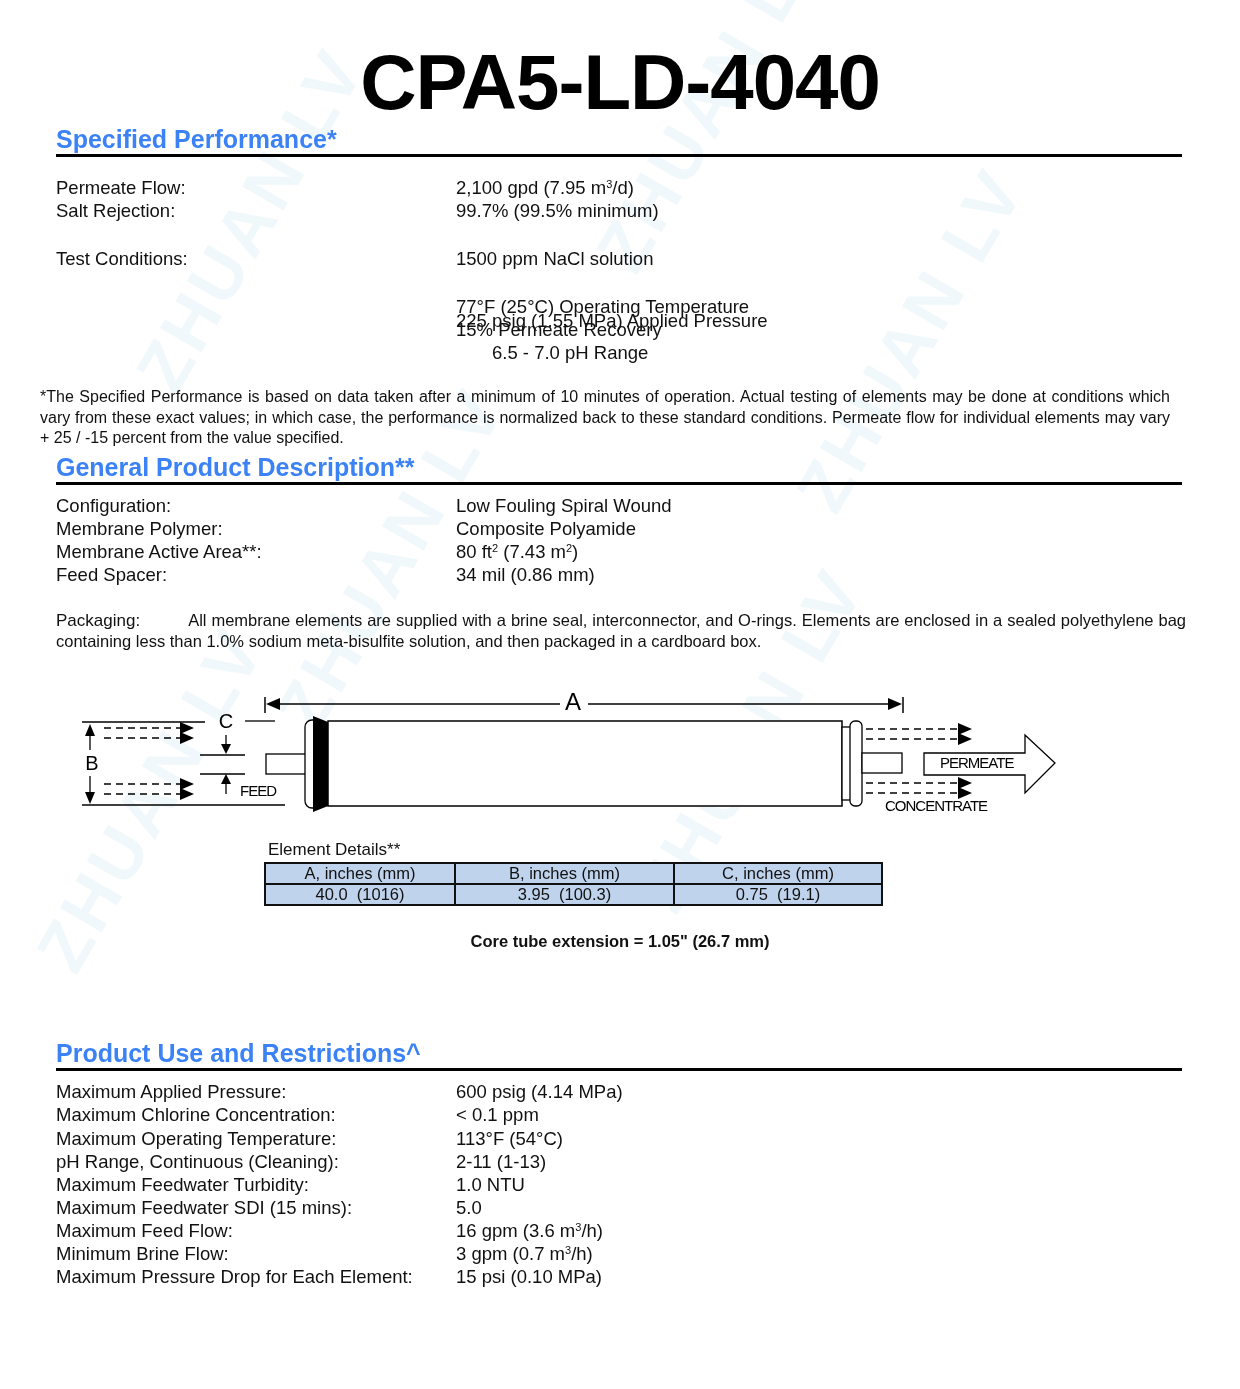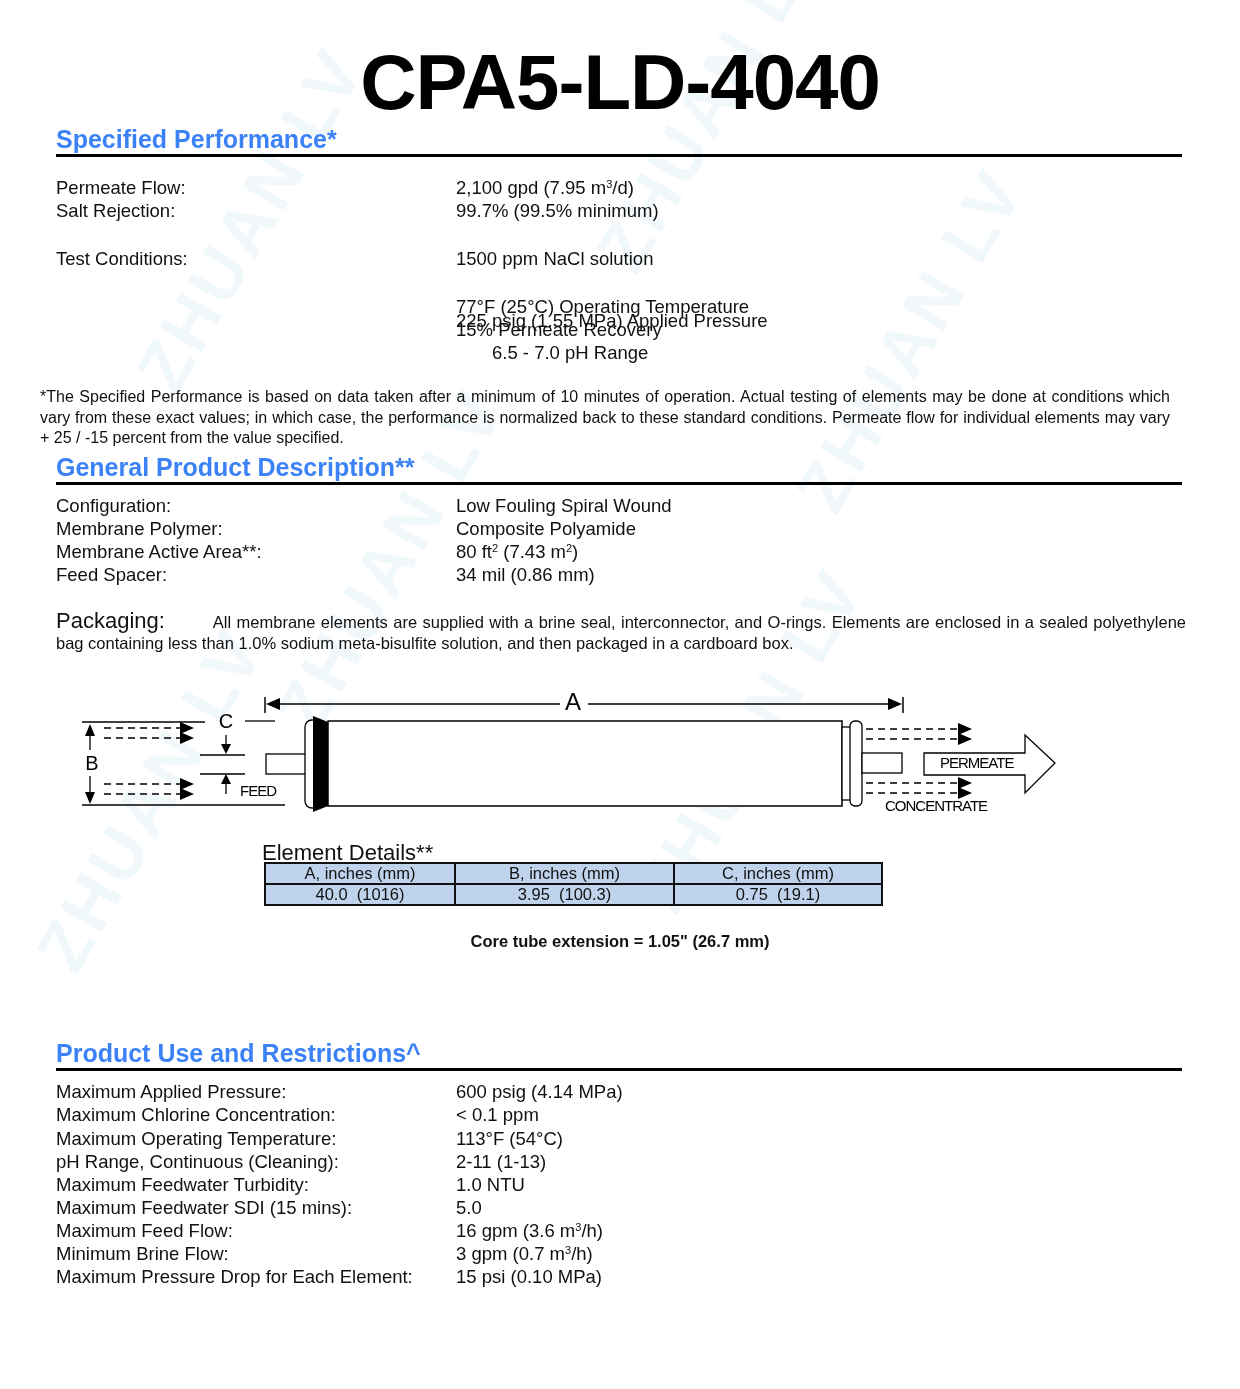--- a/index.html
+++ b/index.html
@@ -20,25 +20,25 @@
   .row .lbl { position: absolute; left: 0; white-space: nowrap; }
   .row .val { position: absolute; left: 400px; white-space: nowrap; }
   .note {
     position: absolute; left: 40px; width: 1130px; font-size: 16px; line-height: 20.5px;
     text-align: justify;
   }
   .pack {
     position: absolute; left: 56px; width: 1130px; font-size: 16.5px; line-height: 21px;
     text-align: justify;
   }
-  .pack .plabel { font-size: 22px; margin-right: 48px; }
+  .pack .plabel { font-size: 17px; margin-right: 48px; }
   sup { font-size: 11px; line-height: 0; vertical-align: 6px; }
   .diagram { position: absolute; left: 0; top: 680px; width: 1240px; height: 150px; }
   .diagram svg text { font-family: "Liberation Sans", sans-serif; }
-  .elem-caption { position: absolute; left: 262px; top: 840px; font-size: 22px; }
+  .elem-caption { position: absolute; left: 268px; top: 840px; font-size: 17px; }
   table.elem {
     position: absolute; left: 264px; top: 862px; border-collapse: collapse;
     font-size: 16.5px; background: #bfd3ec;
   }
   table.elem td {
     border: 2px solid #111; text-align: center; height: 19px; padding: 0; line-height: 19px;
   }
   .core {
     position: absolute; left: 0; width: 1240px; top: 932px; text-align: center;
     font-size: 16.5px; font-weight: bold;

